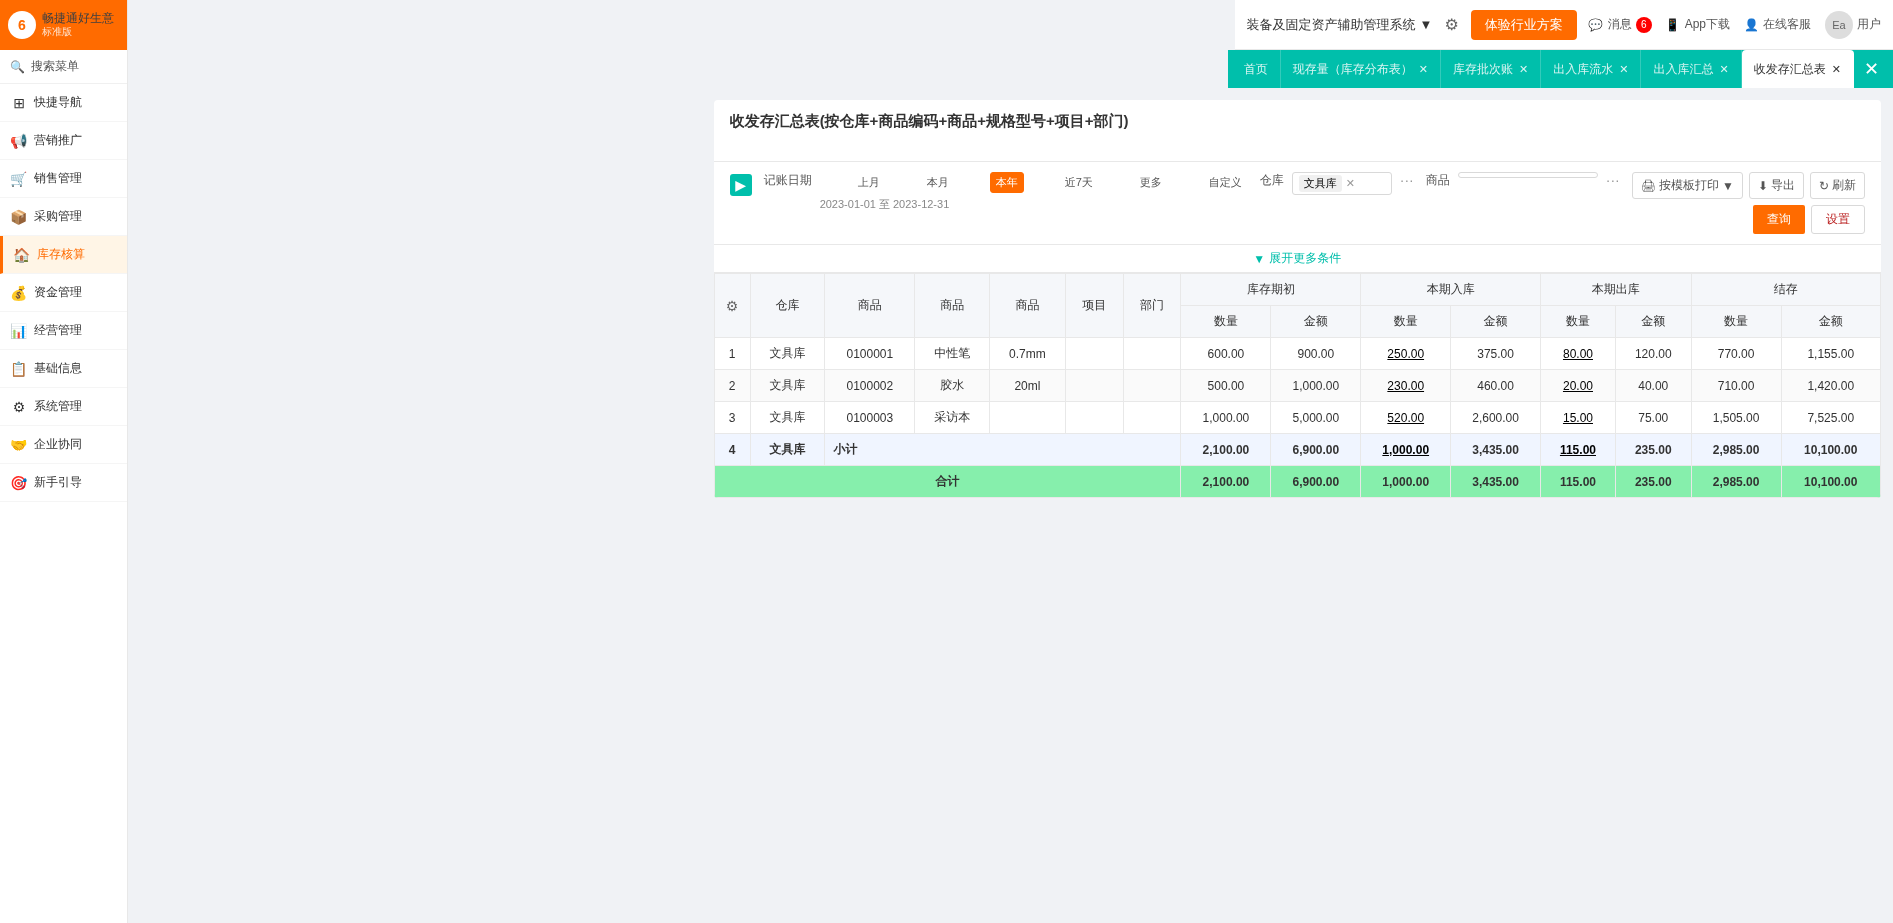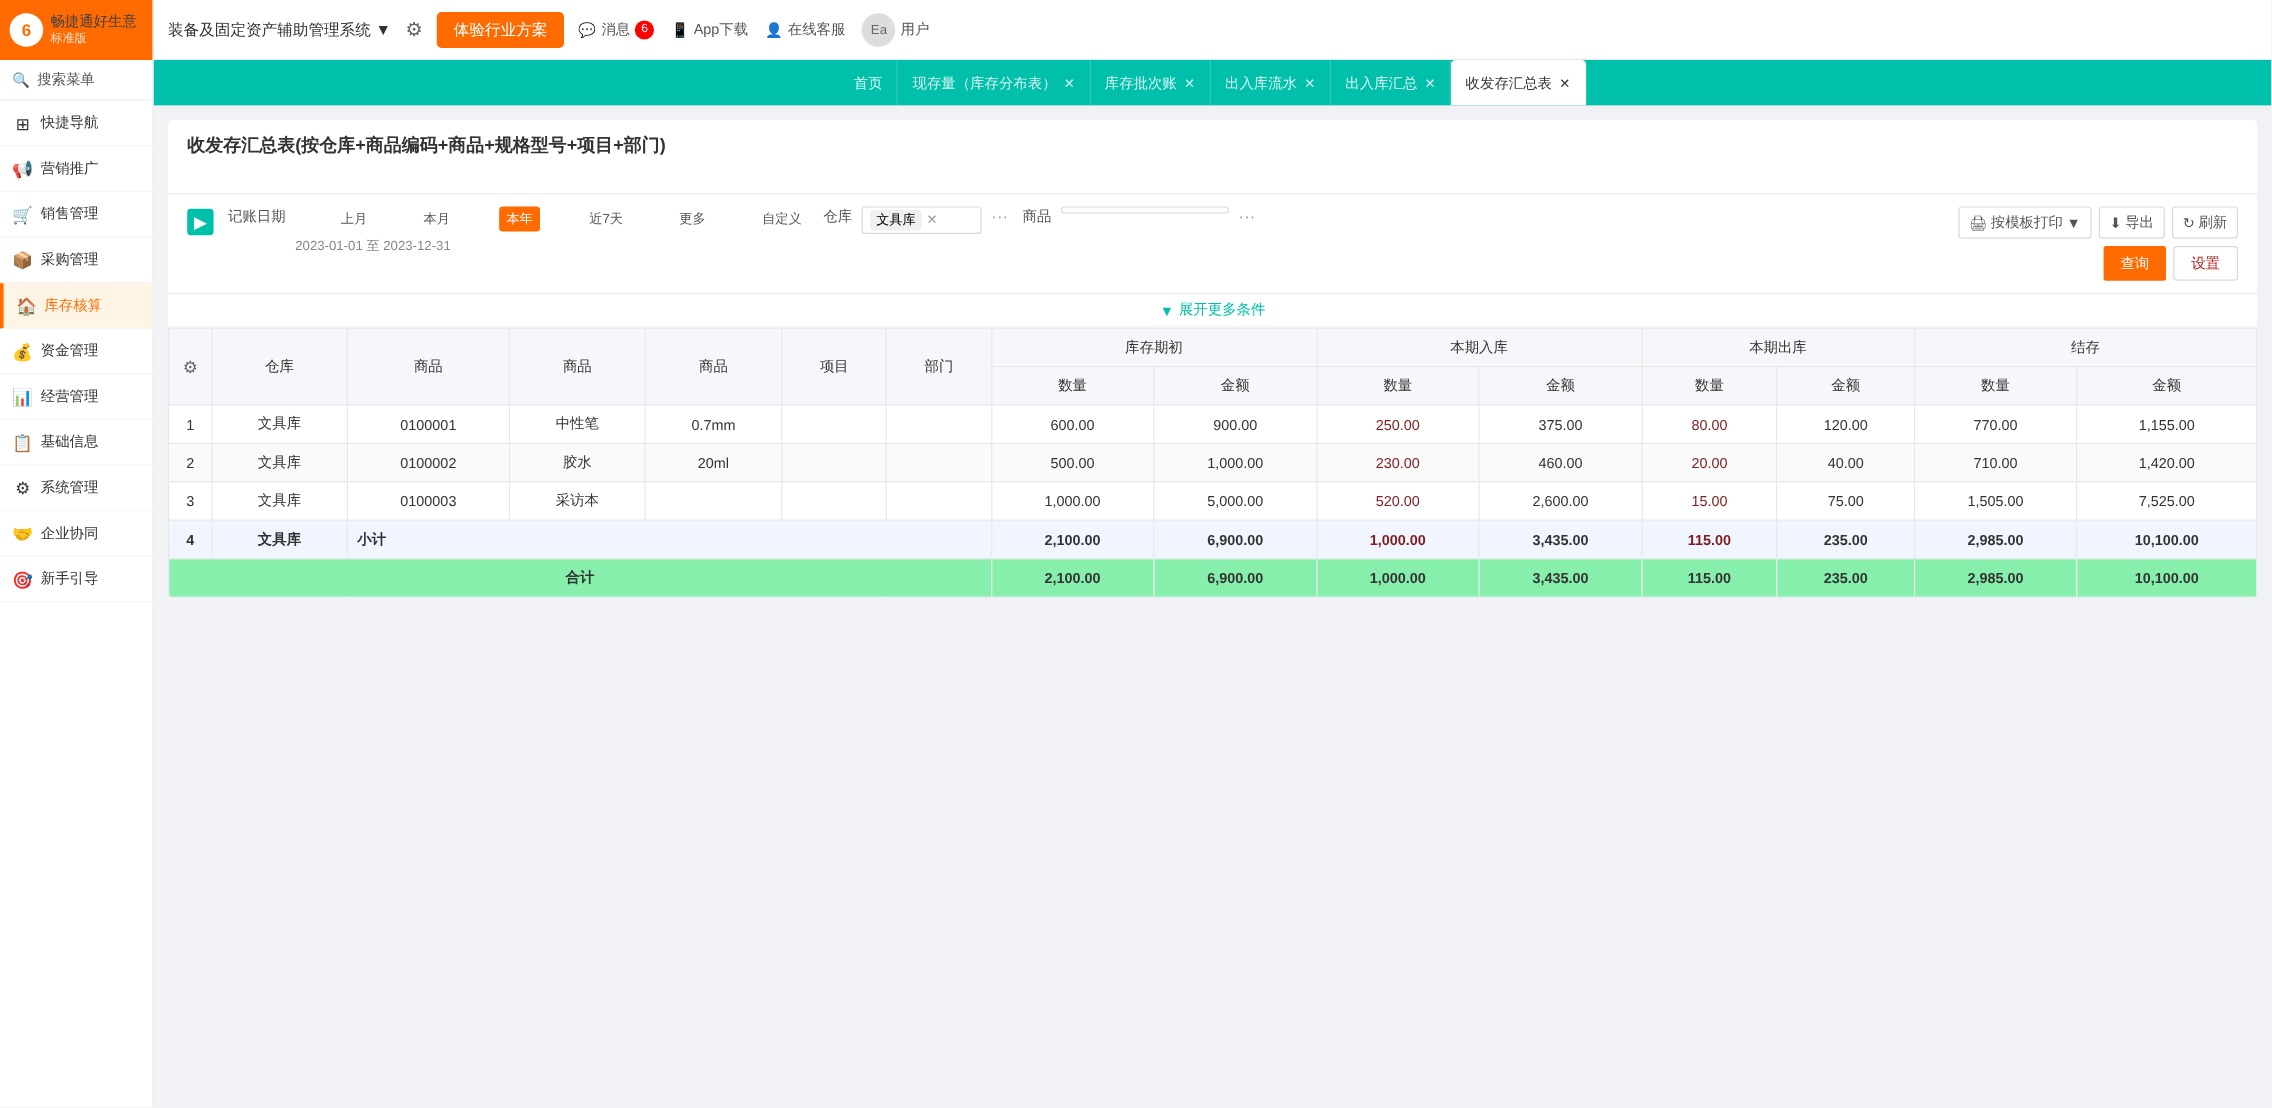--- a/index.html
+++ b/index.html
@@ -43,20 +43,21 @@
     }
     .sidebar-nav-item.active { background: #fff5e6; color: #ff6b00; border-left: 3px solid #ff6b00; }
     .sidebar-nav-item .nav-icon { font-size: 14px; width: 18px; text-align: center; }
 
     
     #main {
       flex: 1;
       display: flex;
       flex-direction: column;
       overflow: hidden;
+      align-items: flex-end;
     }
 
     
     #topbar {
       background: #fff;
       height: 50px;
       display: flex;
       align-items: center;
       padding: 0 12px;
       border-bottom: 1px solid #e8e8e8;
@@ -84,21 +85,20 @@
     }
 
     
     #tabbar {
       background: #00bfab;
       display: flex;
       align-items: center;
       height: 38px;
       padding: 0 4px;
       flex-shrink: 0;
-      flex-direction: column;
     }
     .tab-item {
       display: flex; align-items: center; gap: 4px;
       padding: 0 12px; height: 38px; cursor: pointer;
       font-size: 12px; color: rgba(255,255,255,0.85);
       border-right: 1px solid rgba(255,255,255,0.2);
     }
     .tab-item.active { background: #fff; color: #333; border-radius: 4px 4px 0 0; }
     .tab-close { font-size: 11px; color: inherit; margin-left: 2px; }
     #tabbar-close-all {
@@ -198,21 +198,21 @@
     tbody tr td {
       border: 1px solid #e8e8e8;
       padding: 7px 8px;
       text-align: center;
       color: #333;
       white-space: nowrap;
     }
     tbody tr:nth-child(odd) td { background: #fff; }
     tbody tr:nth-child(even) td { background: #fafafa; }
     tbody tr.subtotal td { background: #f0f5ff; font-weight: bold; }
-    .underline { cursor: pointer; color: #7f1d1d; }
+    .underline { text-decoration: underline; cursor: pointer; color: #000000; }
     tfoot tr td {
       border: 1px solid #e8e8e8;
       padding: 7px 8px;
       text-align: center;
       color: #333;
       font-weight: bold;
       background: #86efac;
       white-space: nowrap;
     }
     .col-settings { width: 36px; }

